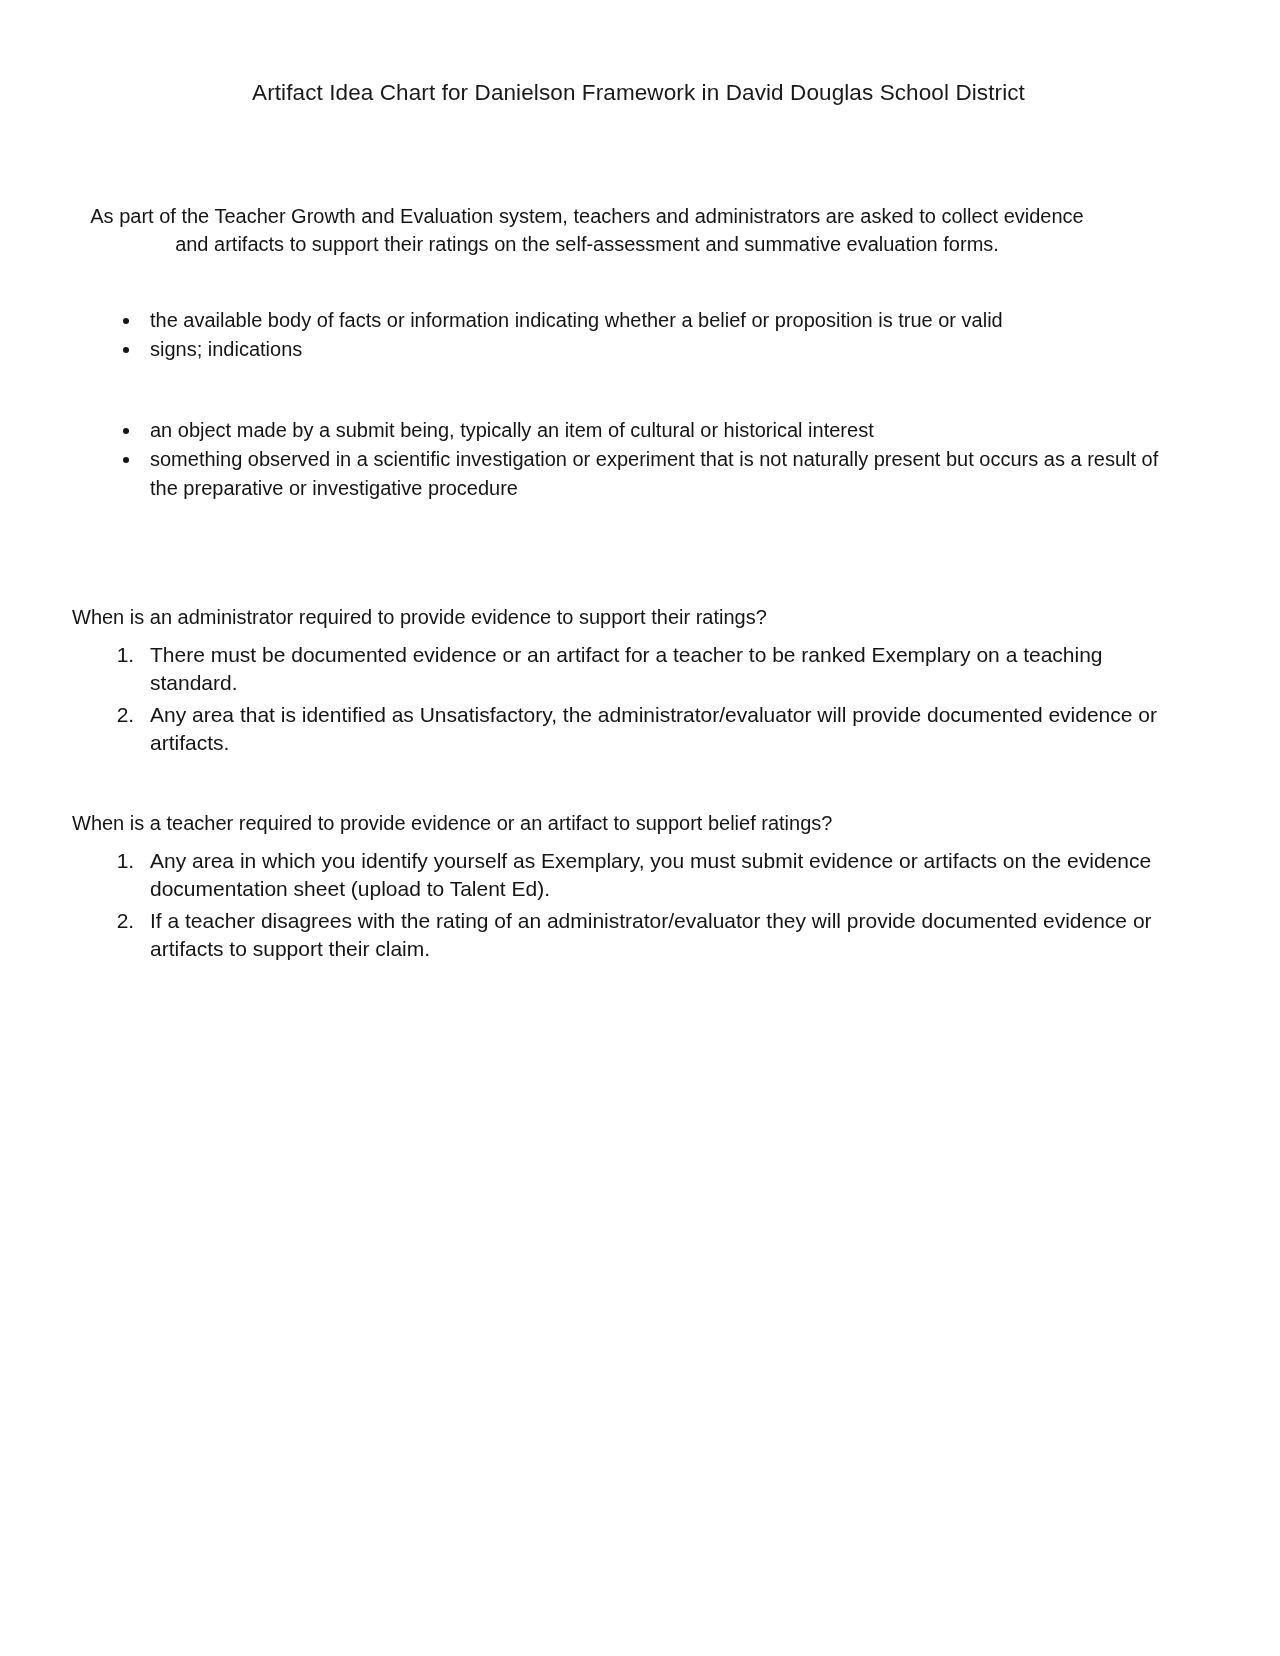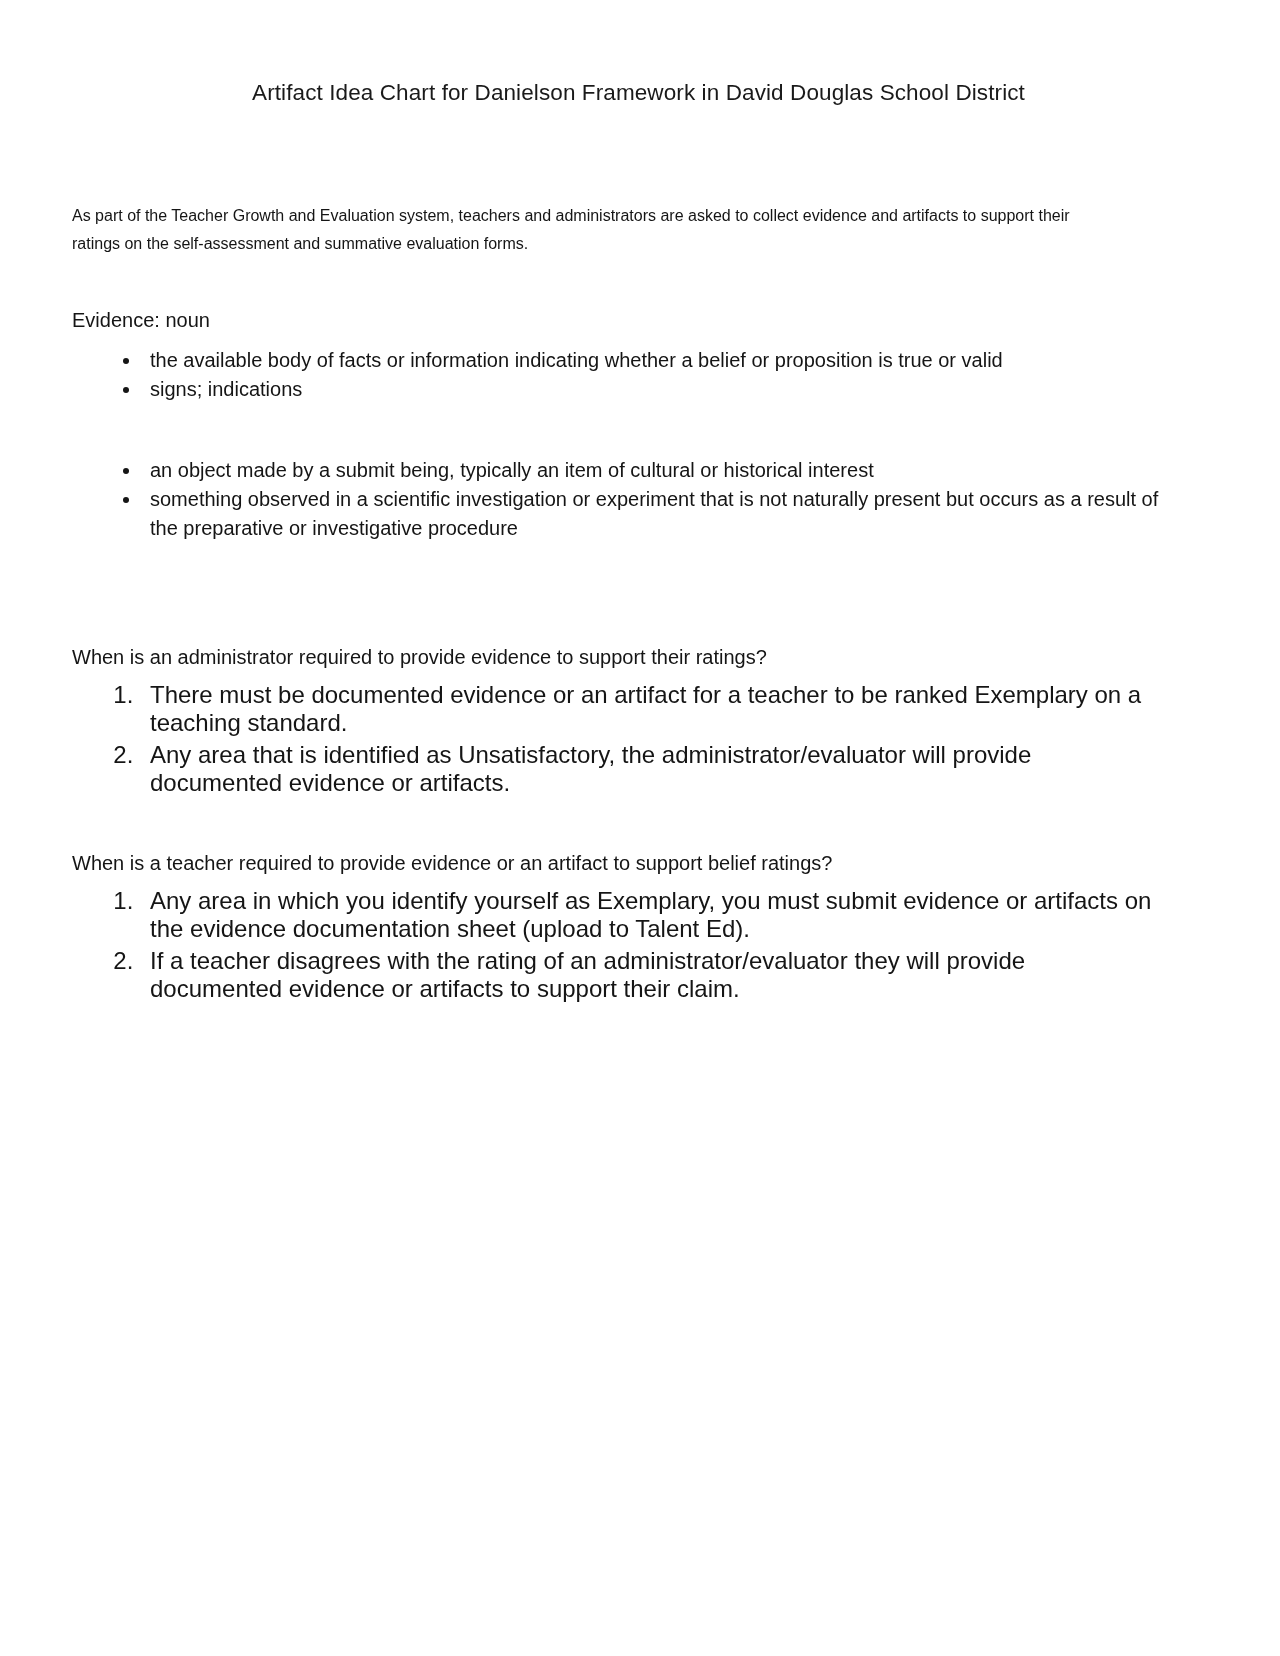--- a/index.html
+++ b/index.html
@@ -23,24 +23,25 @@
   }
   .doc-title {
     text-align: center;
     font-size: 22.5px;
     font-weight: 500;
     letter-spacing: 0.1px;
     margin: 0 0 96px 0;
     color: #1a1a1a;
   }
   .para {
-    font-size: 16px;
+    font-size: 20px;
     line-height: 28px;
     margin: 0 0 0 0;
     max-width: 1030px;
+    text-align: center;
   }
   .intro {
     margin-bottom: 48px;
   }
   .section-heading {
     font-size: 20px;
     line-height: 28px;
     font-weight: 400;
     margin: 0;
   }
@@ -54,40 +55,39 @@
     line-height: 29px;
     list-style-type: disc;
     padding-left: 8px;
   }
   ol.numbers {
     margin: 10px 0 0 0;
     padding: 0 0 0 68px;
     max-width: 1090px;
   }
   ol.numbers li {
-    font-size: 24px;
+    font-size: 21px;
     line-height: 28px;
     list-style-type: decimal;
     padding-left: 10px;
     margin-bottom: 4px;
   }
   .gap-xl { margin-top: 100px; }
   .gap-md { margin-top: 52px; }
 </style>
 </head>
 <body>
 
 <div class="page">
 
   <h1 class="doc-title">Artifact Idea Chart for Danielson Framework in David Douglas School District</h1>
 
   <p class="para intro">As part of the Teacher Growth and Evaluation system, teachers and administrators are asked to collect evidence and artifacts to support their ratings on the self-assessment and summative evaluation forms.</p>
 
   <div>
-    <p class="section-heading">Evidence: noun</p>
     <ul class="bullets">
       <li>the available body of facts or information indicating whether a belief or proposition is true or valid</li>
       <li>signs; indications</li>
     </ul>
   </div>
 
   <div class="gap-md">
     <ul class="bullets">
       <li>an object made by a submit being, typically an item of cultural or historical interest</li>
       <li>something observed in a scientific investigation or experiment that is not naturally present but occurs as a result of the preparative or investigative procedure</li>

